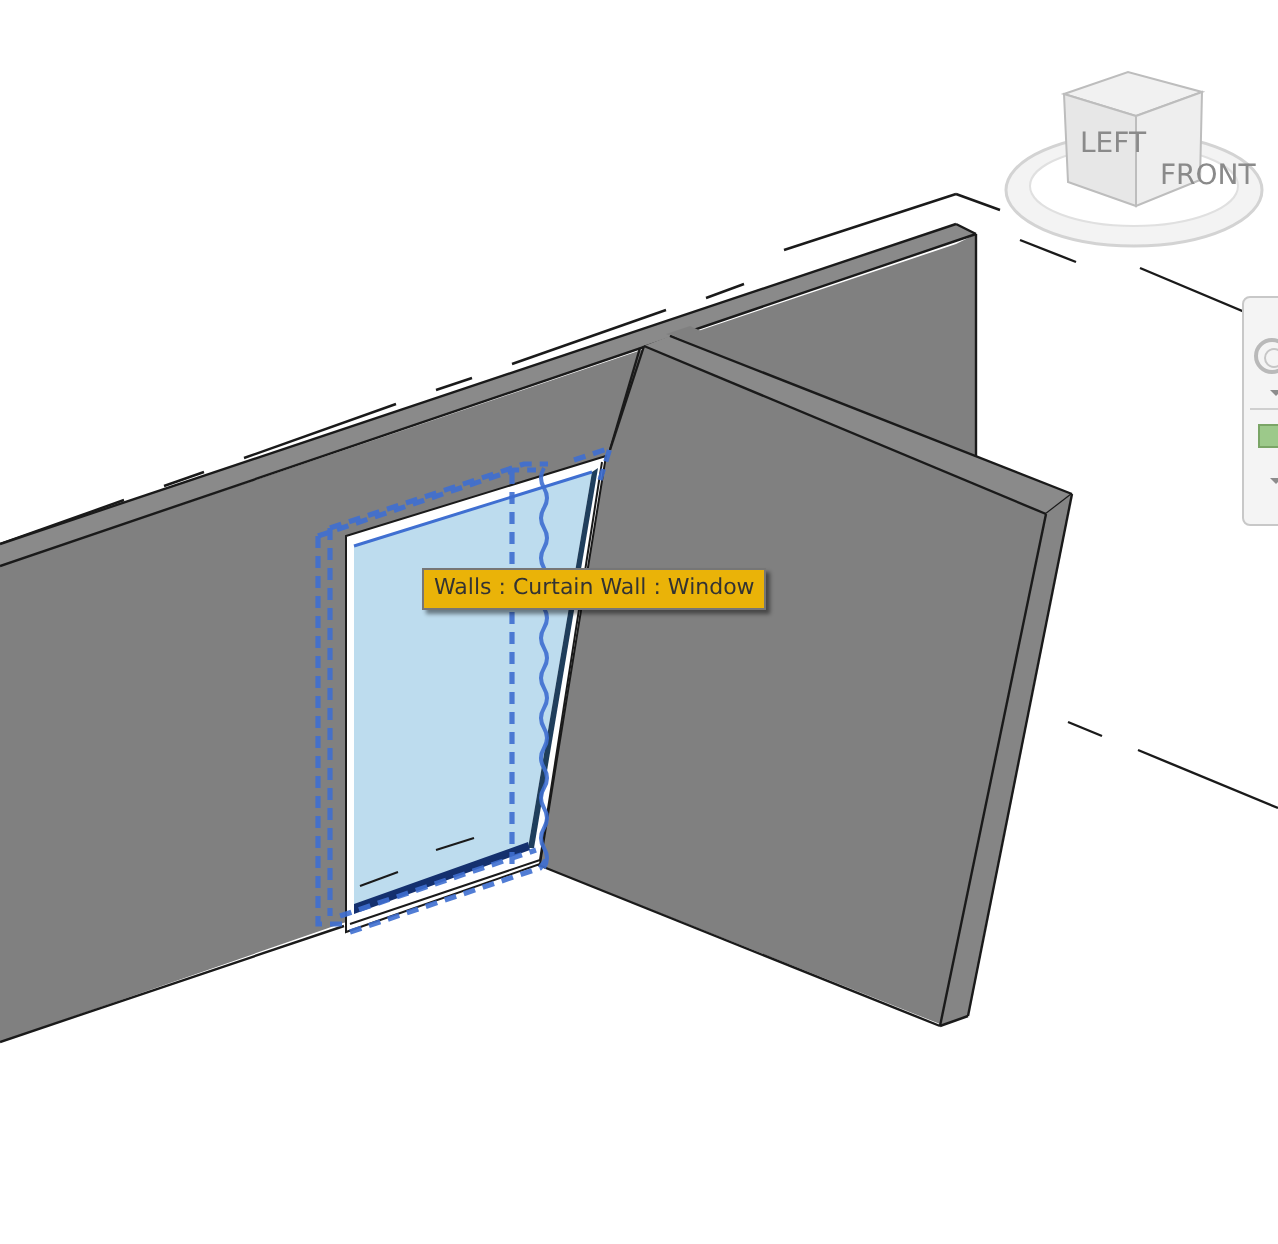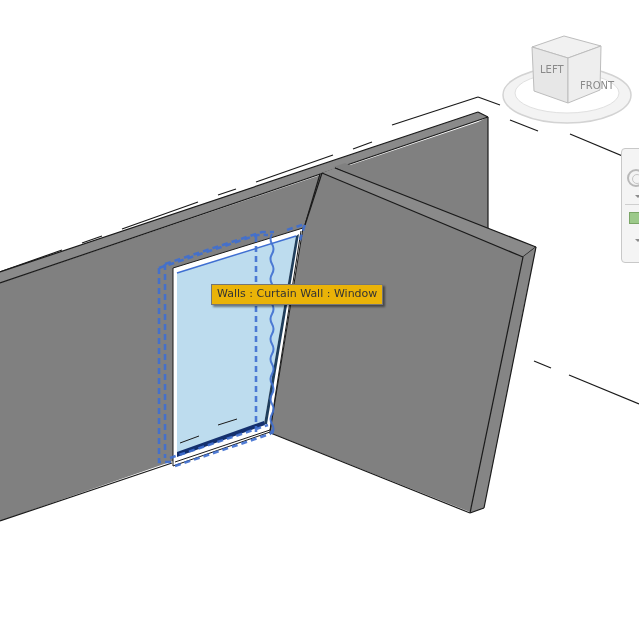--- a/index.html
+++ b/index.html
@@ -7,21 +7,21 @@
     #viewport { position:absolute; left:0; top:0; width:639px; height:622px; }
     #scene { position:absolute; left:0; top:0; }
     .tooltip {
       position:absolute; left:211px; top:284px;
       background:#eab308; border:1px solid #767676;
       box-shadow:2px 2px 2px rgba(0,0,0,0.45);
       font-family:"DejaVu Sans", sans-serif; font-size:11px; color:#333333;
       padding:2px 5px 3px 5px; white-space:nowrap; line-height:14px;
     }
     .viewcube { position:absolute; left:500px; top:30px; width:135px; height:100px; }
-    .cube-label { position:absolute; font-family:"DejaVu Sans", sans-serif; font-size:10px; color:#8a8a8a; }
+    .cube-label { position:absolute; font-family:"DejaVu Sans", sans-serif; font-size:14px; color:#8a8a8a; }
     .navbar {
       position:absolute; left:621px; top:148px; width:30px; height:115px;
       background:#f4f4f4; border:1px solid #c8c8c8; border-radius:4px;
       box-sizing:border-box;
     }
     .nav-wheel { position:absolute; left:5px; top:20px; width:18px; height:18px; border-radius:50%; border:2px solid #b9b9b9; box-sizing:border-box; }
     .nav-wheel::after { content:""; position:absolute; left:3px; top:3px; width:8px; height:8px; border-radius:50%; border:1px solid #c6c6c6; }
     .nav-arrow { position:absolute; left:13px; width:0; height:0; border-left:3px solid transparent; border-right:3px solid transparent; border-top:3px solid #8c8c8c; }
     .nav-sep { position:absolute; left:3px; top:55px; width:24px; height:1px; background:#cfcfcf; }
     .nav-zoom { position:absolute; left:7px; top:63px; width:12px; height:10px; background:#9cc98a; border:1px solid #7aa566; }

